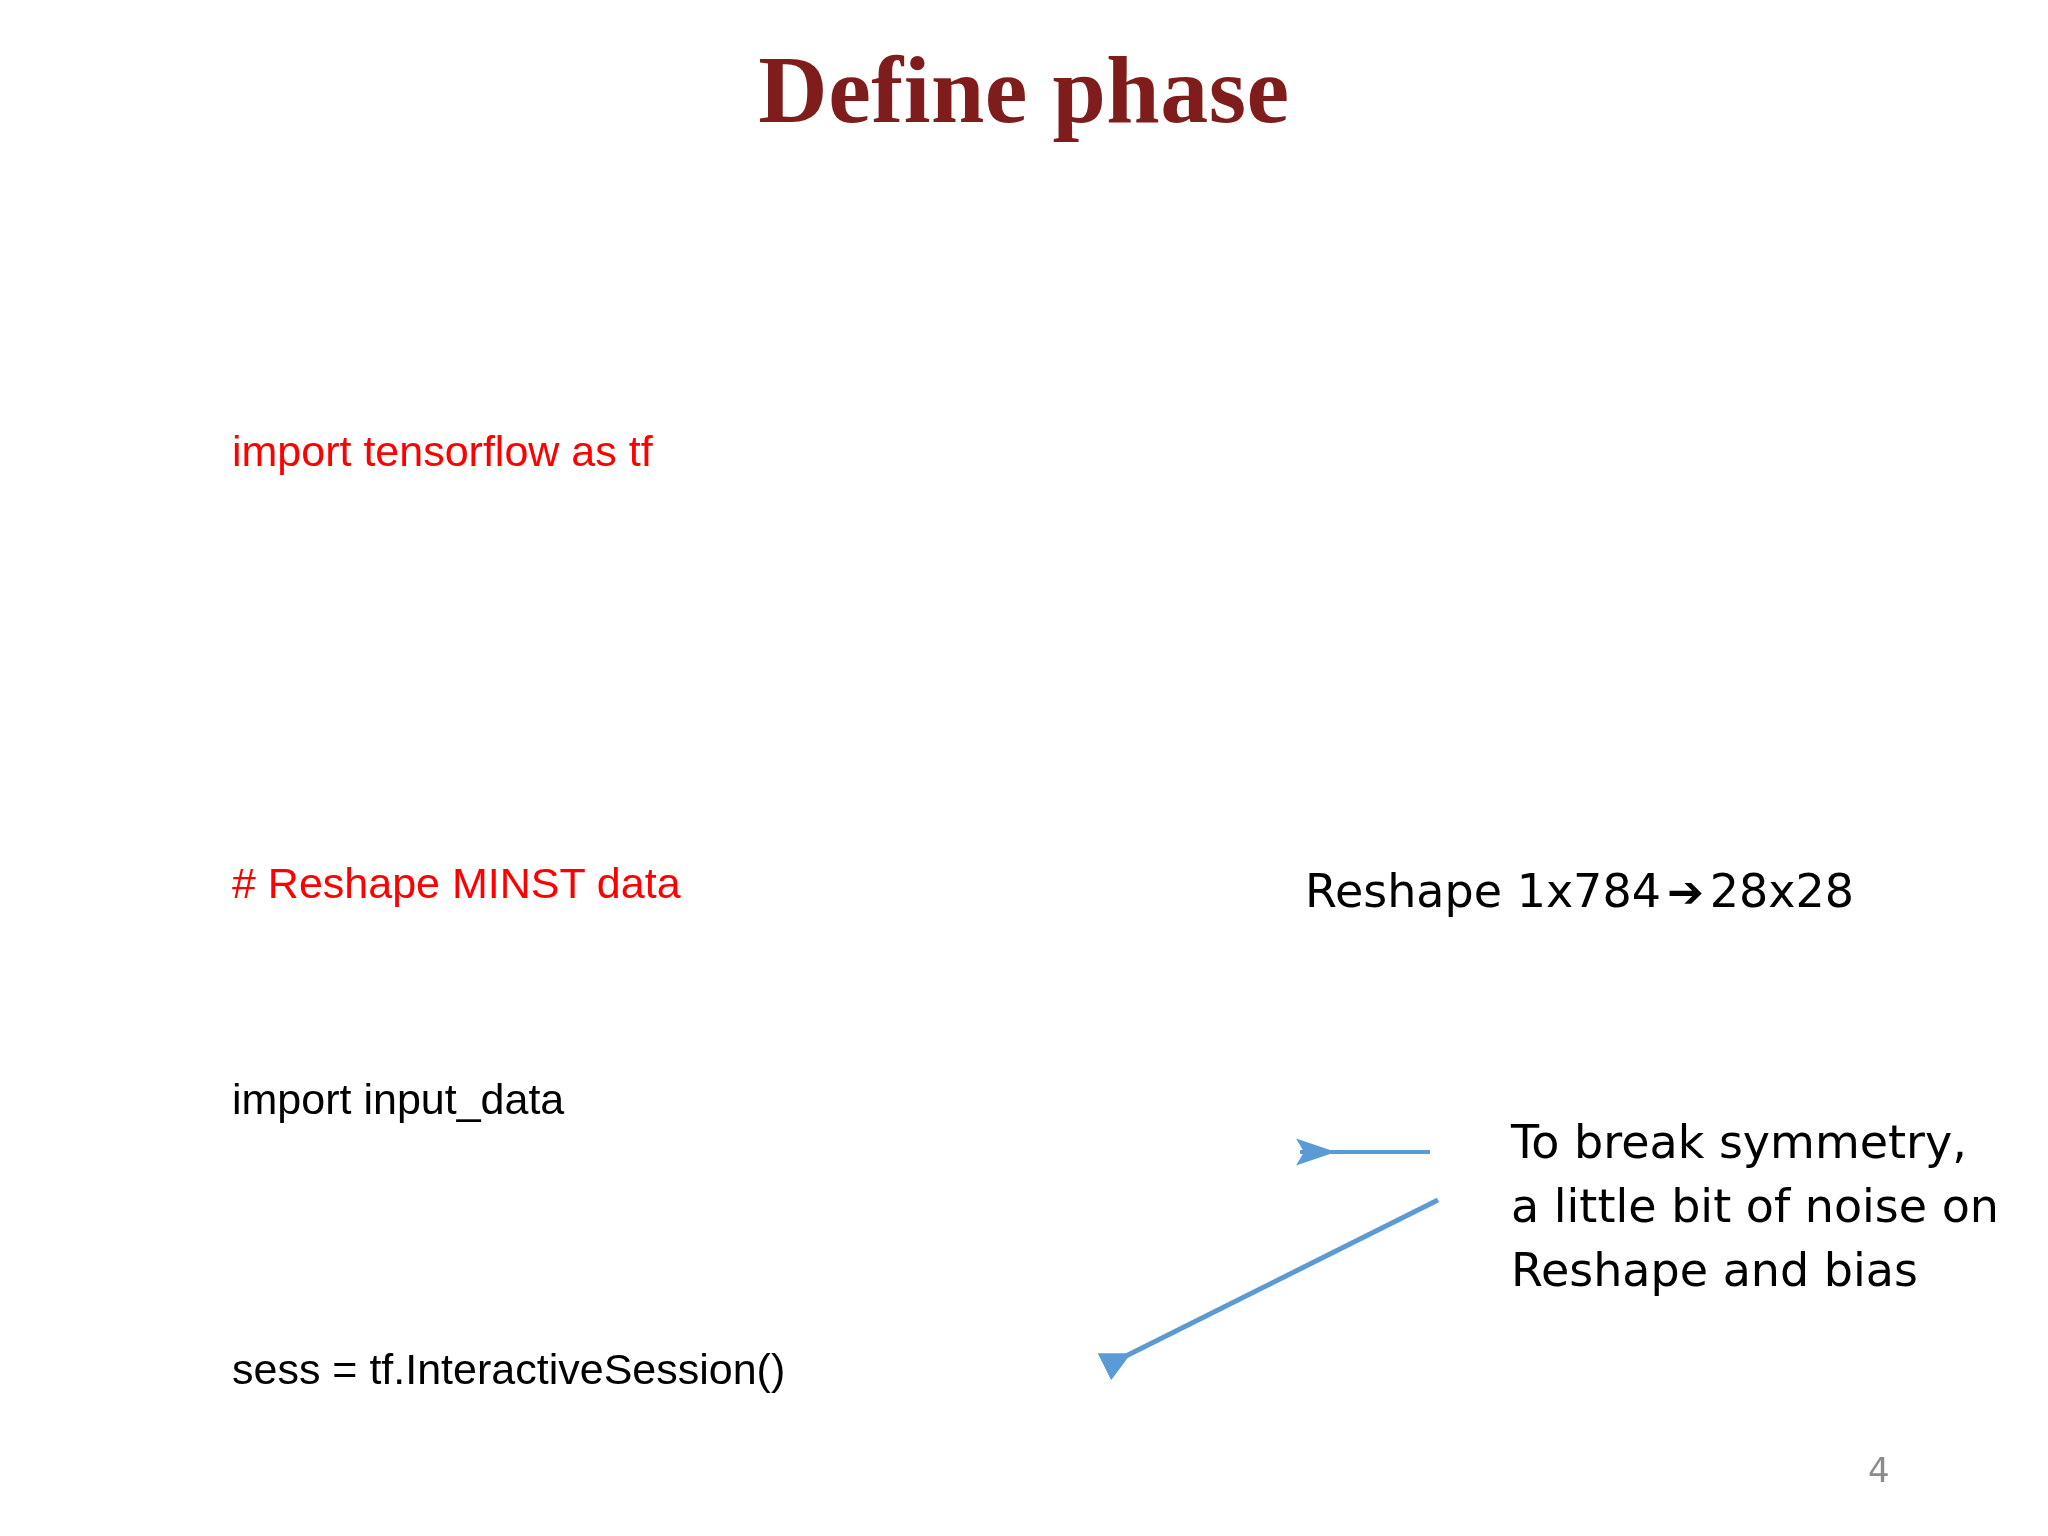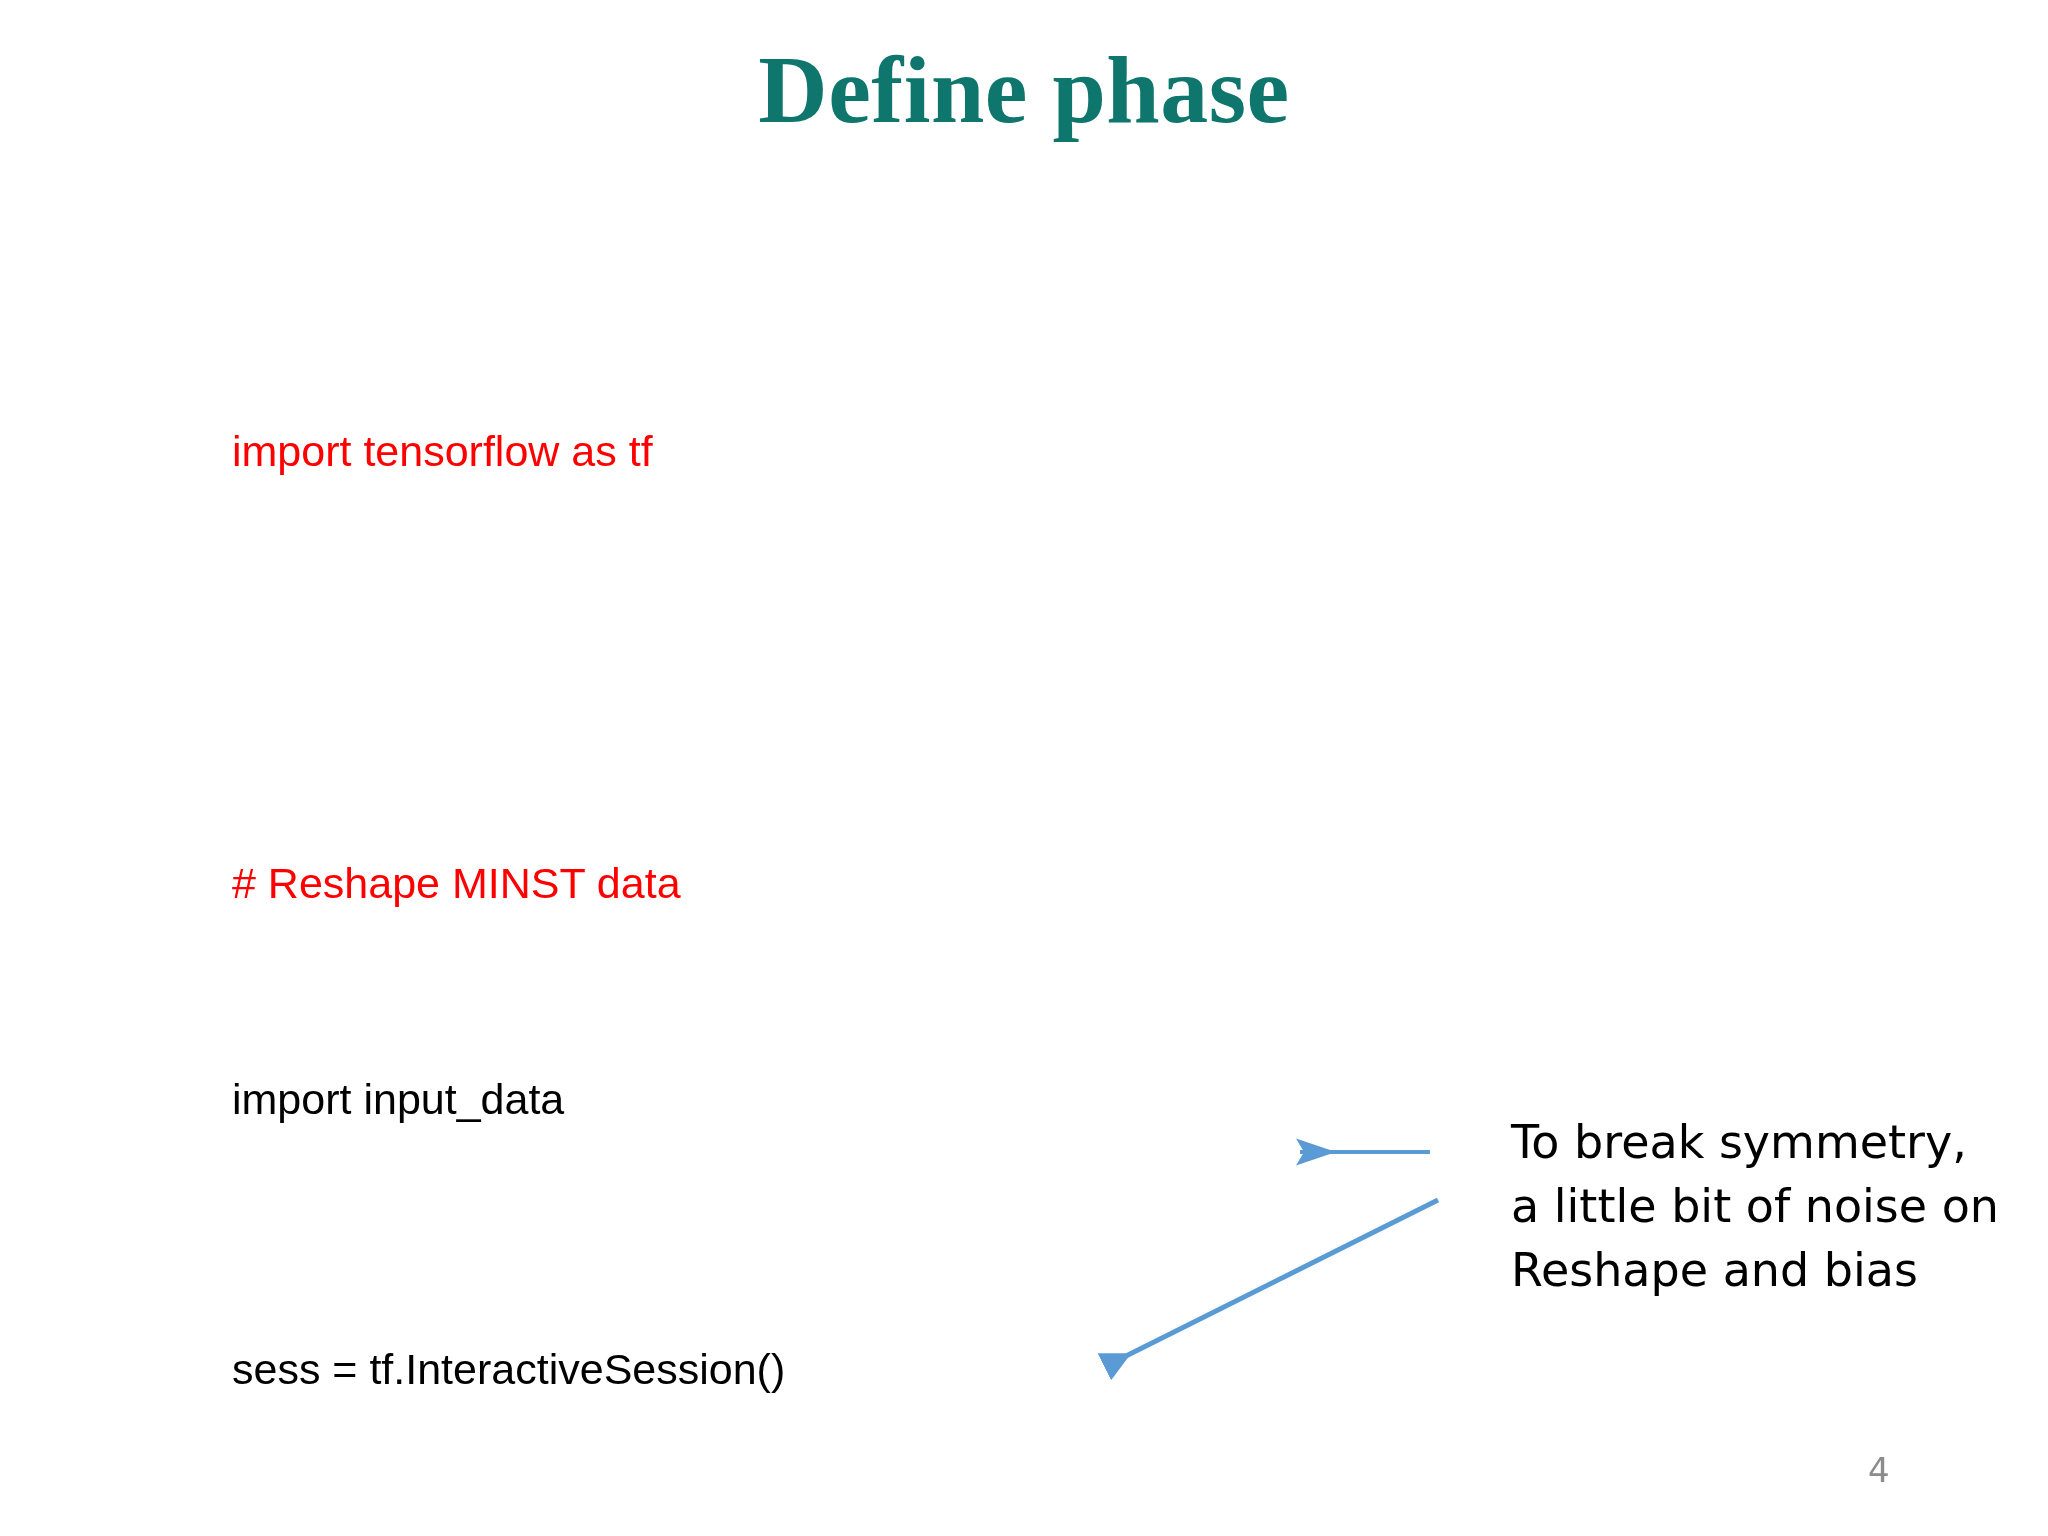--- a/index.html
+++ b/index.html
@@ -19,21 +19,21 @@
   
   #slide-title {
     position: absolute;
     left: 0;
     top: 40px;
     width: 2048px;
     text-align: center;
     font-family: "Liberation Serif", serif;
     font-size: 96px;
     font-weight: 700;
-    color: #0f766e;
+    color: #7f1d1d;
     letter-spacing: 0.5px;
     line-height: 1.05;
   }
 
   
   #code-block {
     position: absolute;
     left: 232px;
     top: 262px;
     width: 1700px;
@@ -149,20 +149,21 @@
     
 
     
 
     
 
     
 
   </div>
 
+  <div class="callout" id="reshape-note"><span>Reshape 1x784</span><span id="reshape-arrow-glyph">➔</span><span>28x28</span></div>
 
   <div class="callout" id="symmetry-note">
     <div>To break symmetry,</div>
     <div>a little bit of noise on</div>
     <div>Reshape and bias</div>
   </div>
 
   <svg id="arrows" viewBox="0 0 2048 1536">
     <defs>
       <marker id="arrowhead-line" markerWidth="10" markerHeight="8" refX="9" refY="4" orient="auto" markerUnits="strokeWidth">

